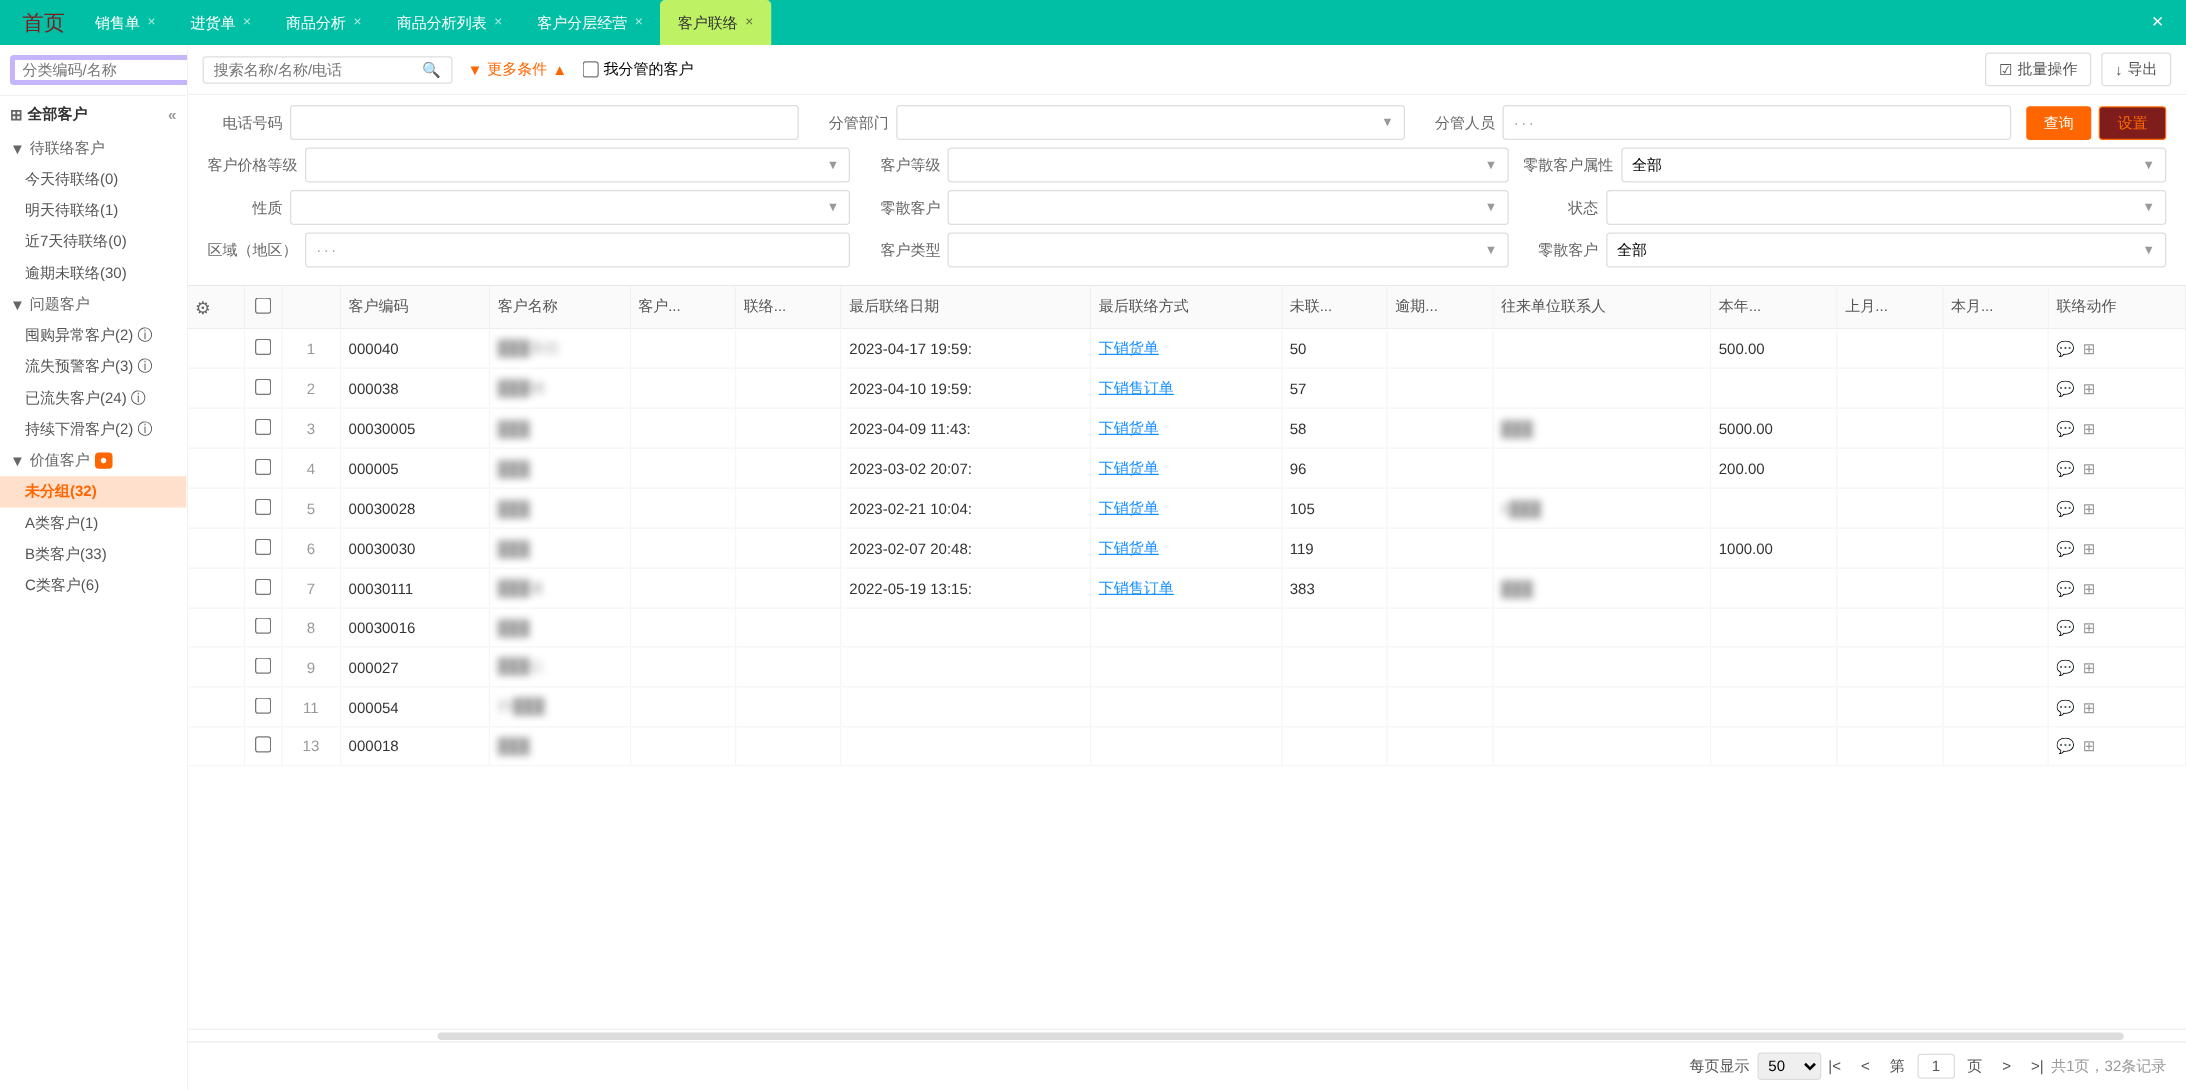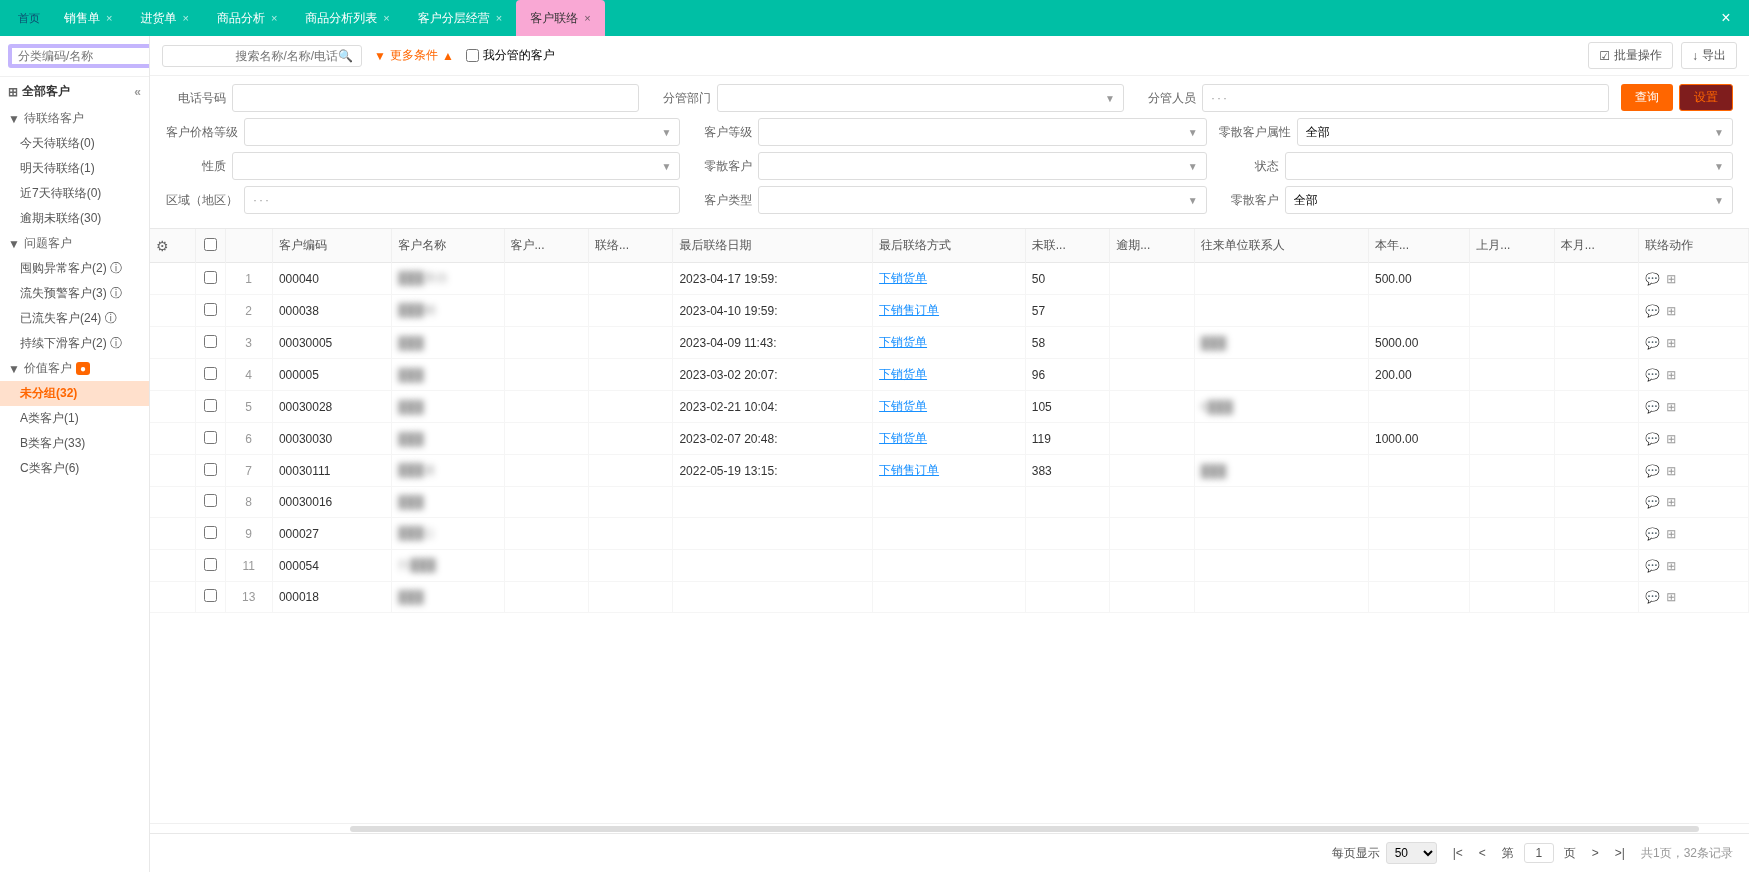--- a/index.html
+++ b/index.html
@@ -18,37 +18,37 @@
       padding: 0 14px;
       height: 100%;
       display: flex;
       align-items: center;
       cursor: pointer;
       white-space: nowrap;
       font-size: 13px;
       color: #fff;
     }
     .top-nav .nav-item.active {
-      background: #f9a8d4;
+      background: #bef264;
       color: #333;
       border-radius: 4px 4px 0 0;
     }
     .top-nav .nav-item .close-x {
       margin-left: 6px;
       font-size: 11px;
       opacity: 0.7;
     }
     .top-nav .home-item {
       padding: 0 10px;
       height: 100%;
       display: flex;
       align-items: center;
       cursor: pointer;
-      font-size: 11px;
-      color: #0c4a6e;
+      font-size: 17px;
+      color: #7f1d1d;
     }
     .top-nav .spacer { flex: 1; }
     .top-nav .global-close {
       width: 30px;
       height: 30px;
       display: flex;
       align-items: center;
       justify-content: center;
       cursor: pointer;
       color: #fff;
@@ -198,21 +198,21 @@
     }
 
     
     .advanced-filter {
       background: #fff;
       padding: 8px 16px;
       border-bottom: 1px solid #e8e8e8;
     }
     .filter-row {
       display: flex;
-      align-items: flex-start;
+      align-items: center;
       gap: 12px;
       margin-bottom: 6px;
     }
     .filter-field {
       display: flex;
       align-items: center;
       flex: 1;
       gap: 6px;
     }
     .filter-field label {
@@ -292,21 +292,20 @@
     .action-icons span { cursor: pointer; }
 
     
     .table-footer {
       display: flex;
       align-items: center;
       justify-content: flex-end;
       padding: 8px 16px;
       background: #fff;
       border-top: 1px solid #e8e8e8;
-      gap: 10px;
       color: #555;
     }
     .footer-page-size {
       display: flex;
       align-items: center;
       gap: 6px;
     }
     .footer-page-size select {
       border: 1px solid #ddd;
       border-radius: 3px;
@@ -418,21 +417,21 @@
     <div class="sidebar-item active">未分组(32)</div>
     <div class="sidebar-item">A类客户(1)</div>
     <div class="sidebar-item">B类客户(33)</div>
     <div class="sidebar-item">C类客户(6)</div>
   </div>
 
   <div class="content-area">
 
     <div class="filter-bar">
       <div class="filter-search">
-        <input type="text" style="width: 150px; text-align: right;" placeholder="搜索名称/名称/电话">
+        <input type="text" style="width: 150px;" placeholder="搜索名称/名称/电话">
         <span style="color:#ccc;">🔍</span>
       </div>
       <div class="filter-more">
         <span>▼</span>
         <span>更多条件</span>
         <span>▲</span>
       </div>
       <div class="filter-my-customer">
         <input type="checkbox" style="">
         <span>我分管的客户</span>

